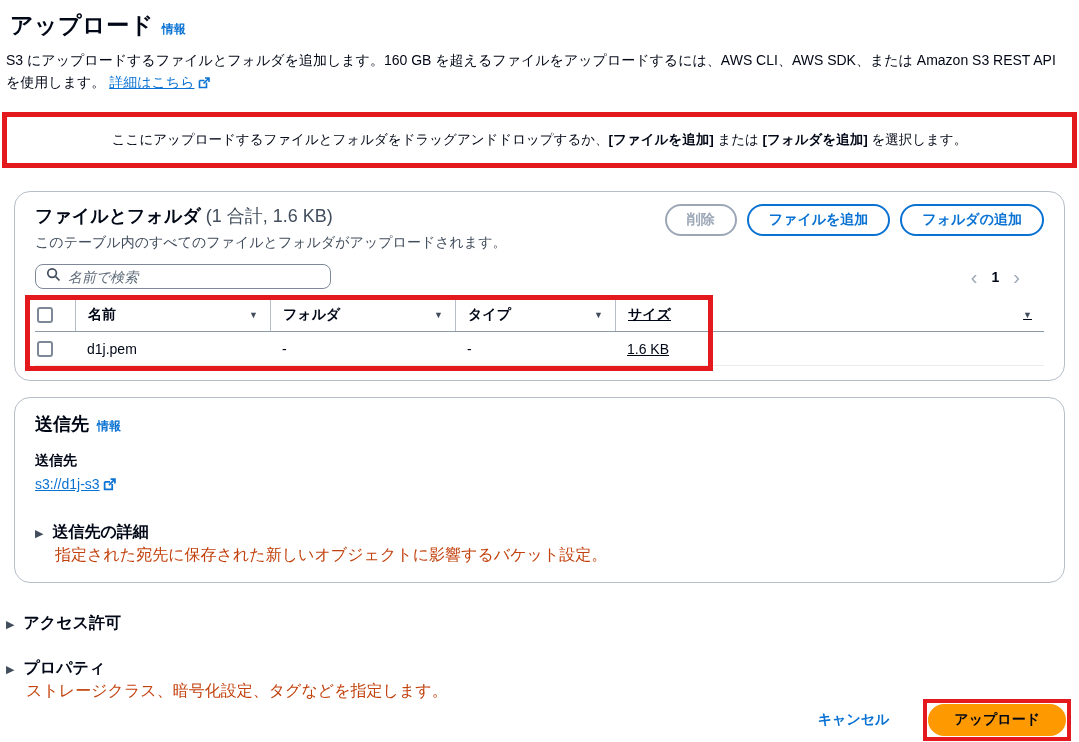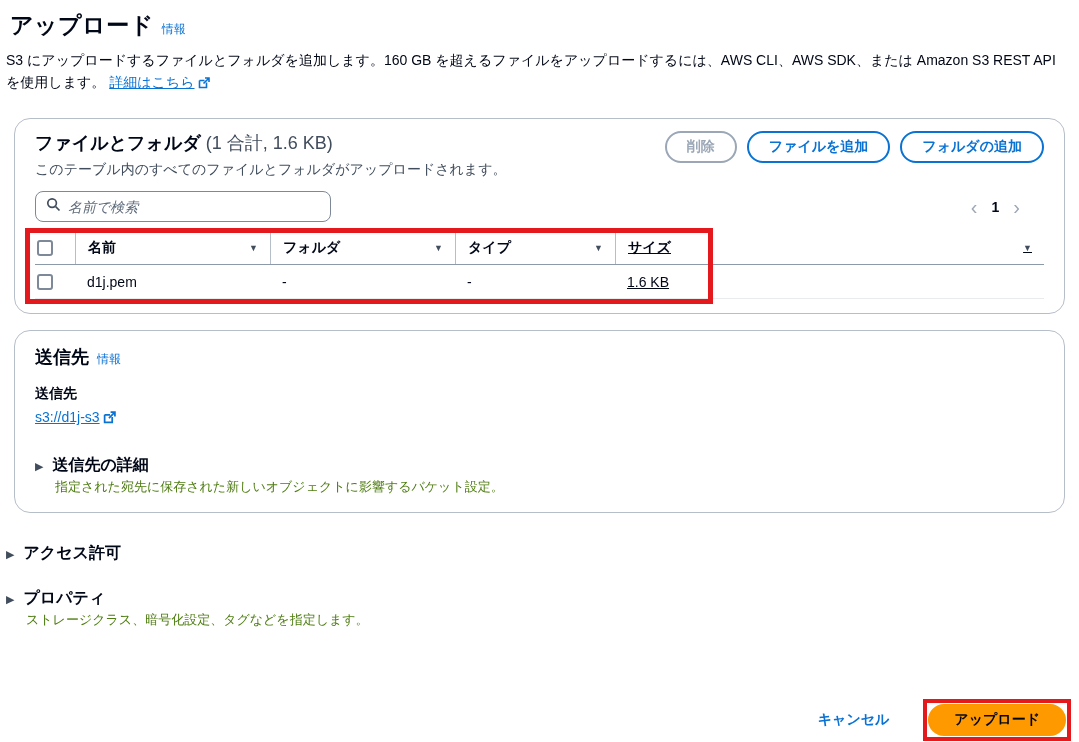--- a/index.html
+++ b/index.html
@@ -3,21 +3,21 @@
 <meta charset="utf-8">
 <style>
   * { box-sizing: border-box; margin: 0; padding: 0; }
   html, body { width: 1079px; height: 742px; background: #fff; overflow: hidden; }
   body { font-family: "Liberation Sans", "DejaVu Sans", sans-serif; color: #000716; }
   .page { position: relative; width: 1079px; height: 742px; padding: 6px 0 0 0; }
 
   
   .page-header { display: flex; align-items: baseline; gap: 8px; margin: 4px 14px 0 10px; }
   .page-title { font-size: 23px; font-weight: 700; letter-spacing: .5px; }
-  .info-link { font-size: 12px; font-weight: 400; color: #0972d3; text-decoration: none; cursor: pointer; }
+  .info-link { font-size: 12px; font-weight: 700; color: #0972d3; text-decoration: none; cursor: pointer; }
   .page-desc { margin: 8px 12px 0 6px; font-size: 14px; line-height: 22px; color: #000716; }
   .text-link { color: #0972d3; text-decoration: underline; cursor: pointer; }
   .ext-icon { display: inline-block; vertical-align: -2px; margin-left: 3px; }
 
   
   .annotation { border: 5px solid #e3191d; }
 
   
   .dropzone { margin: 17px 2px 0 2px; height: 56px; background: #fff;
               display: flex; align-items: center; justify-content: center; }
@@ -36,21 +36,21 @@
   .card-sub { margin-top: 6px; font-size: 14px; color: #414d5c; }
 
   .btn-row { display: flex; gap: 10px; }
   .btn { height: 32px; padding: 0 20px; border-radius: 20px; font-size: 14px; font-weight: 700;
          background: #fff; display: flex; align-items: center; cursor: pointer; white-space: nowrap; }
   .btn-disabled { border: 2px solid #9ba7b6; color: #9ba7b6; cursor: default; }
   .btn-normal { border: 2px solid #0972d3; color: #0972d3; }
 
   
   .toolbar { margin-top: 12px; display: flex; align-items: center; justify-content: space-between; }
-  .search-box { width: 296px; height: 31px; border: 1px solid #7d8998; border-radius: 8px;
+  .search-box { width: 296px; height: 25px; border: 1px solid #7d8998; border-radius: 8px;
                 display: flex; align-items: center; padding: 8px 10px; gap: 7px; background: #fff; }
   .search-box input { border: none; outline: none; flex: 1; font-size: 14px; font-style: italic;
                       font-family: inherit; color: #414d5c; background: transparent; }
   .search-box input::placeholder { color: #5f6b7a; font-style: italic; }
   .pagination { display: flex; align-items: center; gap: 14px; margin-right: 24px; }
   .page-chevron { color: #9ba7b6; font-size: 20px; line-height: 1; cursor: pointer; font-weight: 400; }
   .page-num { font-size: 14px; font-weight: 700; color: #000716; cursor: pointer; }
 
   
   .table-wrap { position: relative; margin-top: 10px; }
@@ -65,21 +65,21 @@
   .rcell { display: flex; align-items: center; padding: 0 12px; font-size: 14px; text-align: right; }
   .col-name { width: 195px; } .col-folder { width: 185px; } .col-type { width: 160px; } .col-size { flex: 1; text-decoration: underline; }
   .sort-icon { font-size: 9px; color: #414d5c; }
 
   
   .field-label { margin-top: 16px; font-size: 14px; font-weight: 700; }
   .dest-link-row { margin-top: 6px; font-size: 14px; }
   .expandable { display: flex; align-items: baseline; gap: 9px; cursor: pointer; }
   .caret { font-size: 11px; color: #414d5c; }
   .exp-title { font-size: 16px; font-weight: 700; }
-  .exp-desc { margin: 2px 0 0 20px; font-size: 13px; color: #4d7c0f; }
+  .exp-desc { margin: 2px 0 0 20px; font-size: 16px; color: #c2410c; }
   .card-dest .expandable { margin-top: 28px; }
 
   .section { margin: 0 0 0 6px; }
   .section-permissions { margin-top: 30px; }
   .section-properties { margin-top: 24px; }
 
   
   .footer { position: absolute; right: 8px; bottom: 1px; display: flex; align-items: center; gap: 34px; }
   .cancel-link { color: #0972d3; font-size: 14px; font-weight: 700; cursor: pointer; text-decoration: none; }
   .upload-annotation { border: 4px solid #e3191d; padding: 1px; }
@@ -97,20 +97,24 @@
     <a class="info-link">情報</a>
   </div>
 
   <p class="page-desc"><span>S3 にアップロードするファイルとフォルダを追加します。160 GB を超えるファイルをアップロードするには、AWS CLI、AWS SDK、または Amazon S3 REST API を使用します。</span>
     <a class="text-link">詳細はこちら</a><span class="ext-icon"><svg width="12" height="12" viewBox="0 0 12 12">
           <path d="M1.5 3.5 h5 M1.5 3.5 v7 h7 v-5" fill="none" stroke="#0972d3" stroke-width="1.6"></path>
           <path d="M7 1 h4 v4 M11 1 L5.5 6.5" fill="none" stroke="#0972d3" stroke-width="1.6"></path>
         </svg></span>
   </p>
 
+  <div class="dropzone annotation">
+    <div class="dropzone-text"><span>ここにアップロードするファイルとフォルダをドラッグアンドドロップするか、</span><b>[ファイルを追加]</b><span> または </span><b>[フォルダを追加]</b><span> を選択します。</span>
+    </div>
+  </div>
 
   <div class="card card-files">
     <div class="card-head-row">
       <div>
         <div class="card-title-wrap">
           <span class="card-title">ファイルとフォルダ</span>
           <span class="card-counter">(1 合計, 1.6 KB)</span>
         </div>
         <div class="card-sub">このテーブル内のすべてのファイルとフォルダがアップロードされます。</div>
       </div>

